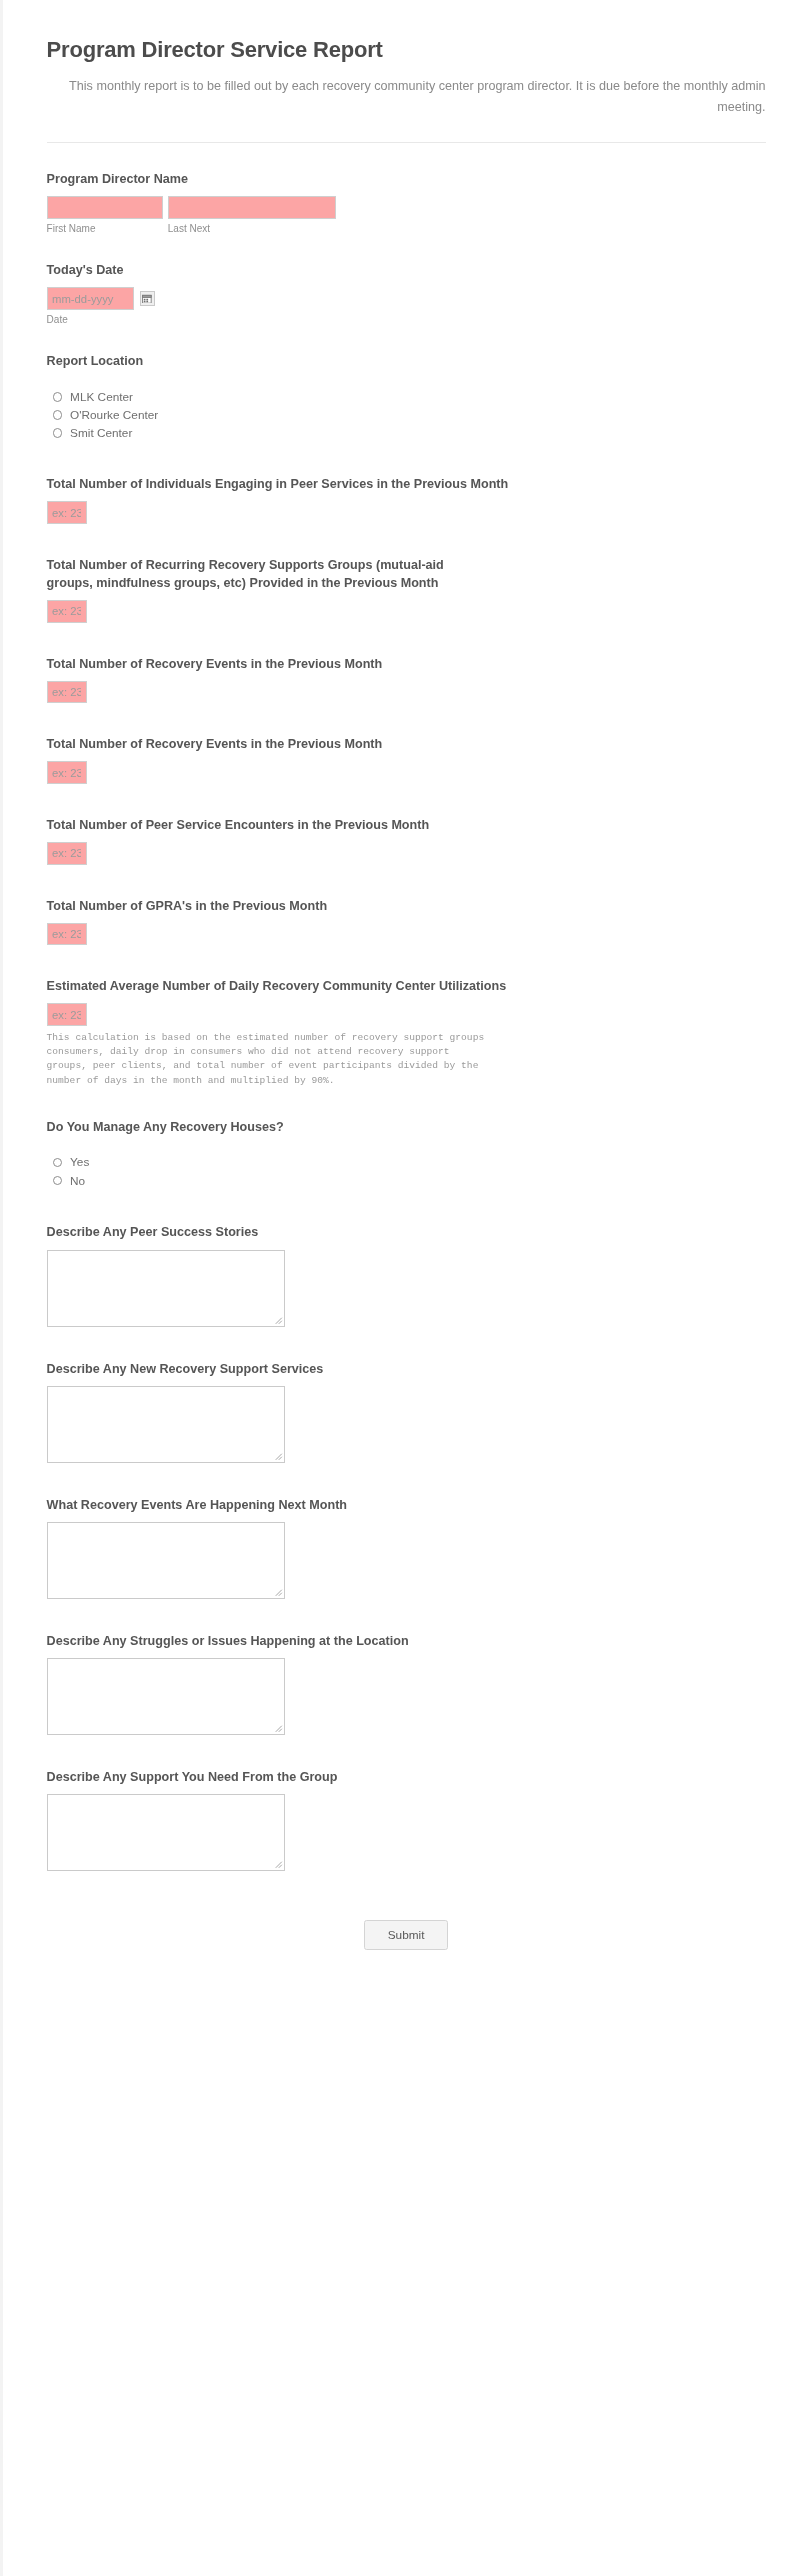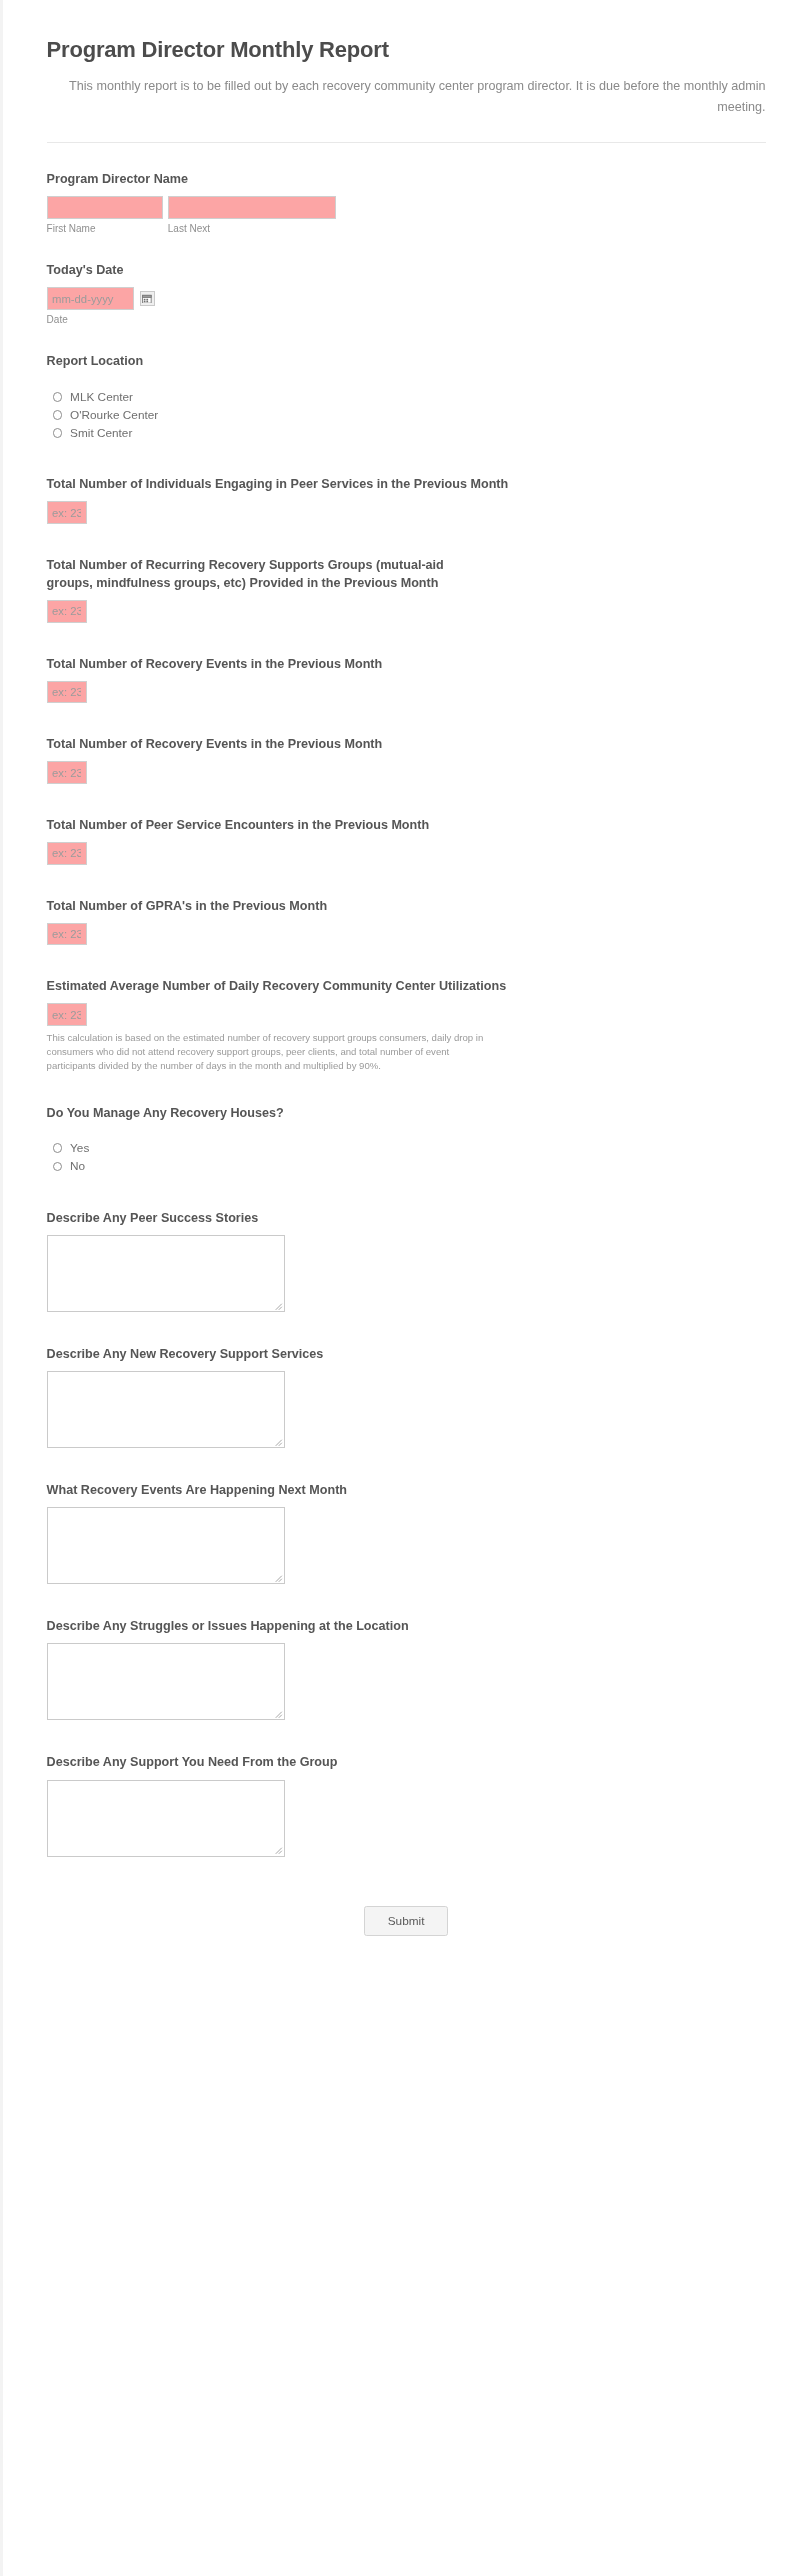--- a/index.html
+++ b/index.html
@@ -65,20 +65,21 @@
     color: #8f8f8f;
     margin-top: 4.4px;
     font-weight: normal;
   }
   .helper-text {
     font-size: 9.6px;
     color: #9a9a9a;
     line-height: 1.48;
     margin-top: 5.2px;
     max-width: 440px;
+    font-family: Liberation Mono, monospace;
   }
 
   
   .text-input {
     box-sizing: border-box;
     height: 22.6px;
     border: 0.9px solid #cfcfcf;
     background: #fca5a5;
     font-family: "Liberation Sans", sans-serif;
     font-size: 11.3px;
@@ -179,21 +180,21 @@
     padding: 7px 22.6px;
     cursor: pointer;
   }
 </style>
 </head>
 <body>
 
 <div class="form-card">
 
   <div>
-    <h1 class="form-title">Program Director Monthly Report</h1>
+    <h1 class="form-title">Program Director Service Report</h1>
     <p class="form-subtitle">This monthly report is to be filled out by each recovery community center program director. It is due before the monthly admin meeting.</p>
     <div class="header-divider"></div>
   </div>
 
   <div class="field">
     <div class="field-label">Program Director Name</div>
     <div class="name-row">
       <div class="name-col-first">
         <input class="text-input" type="text" placeholder="" style="">
         <div class="sublabel">First Name</div>

